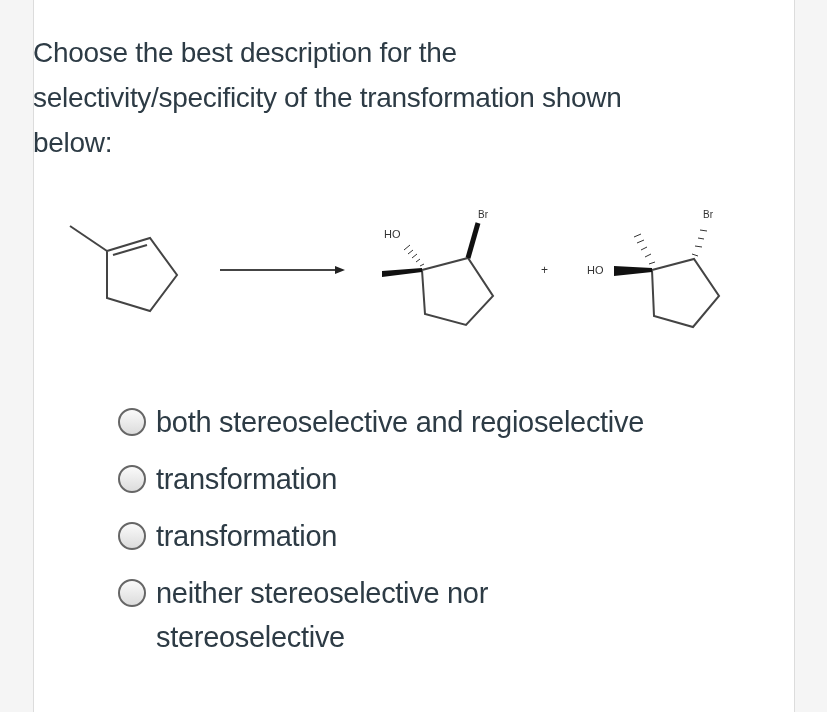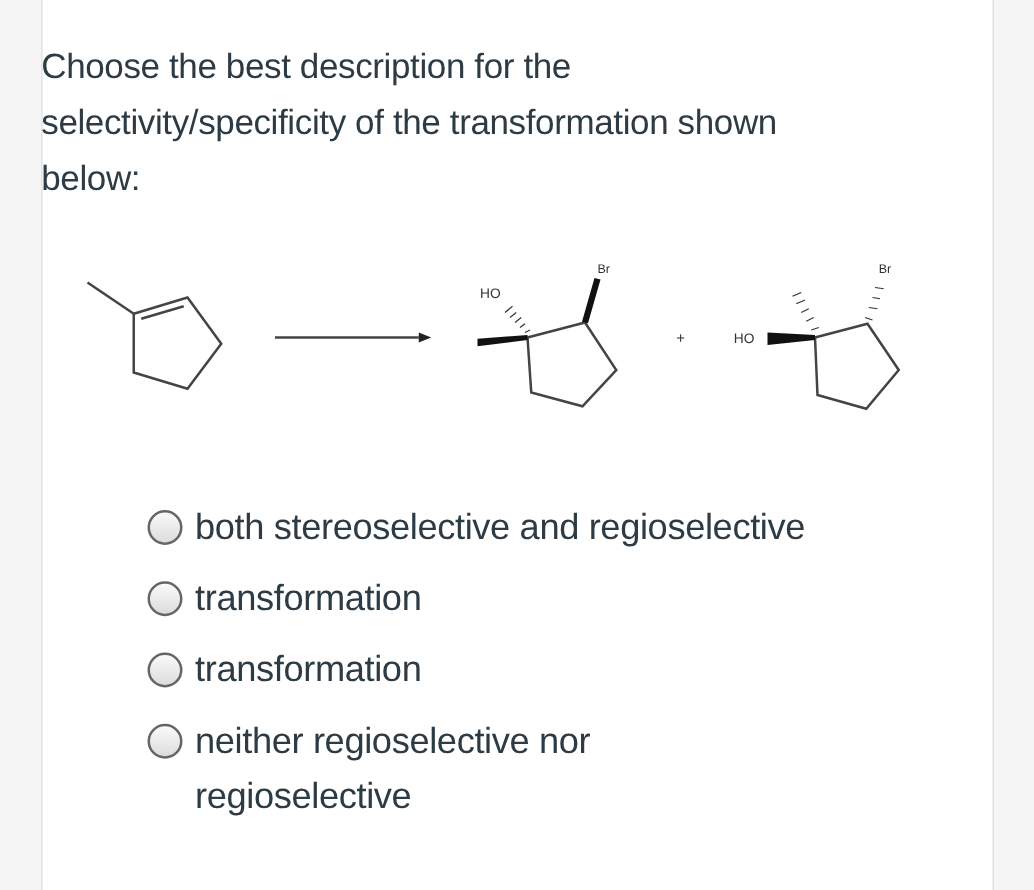--- a/index.html
+++ b/index.html
@@ -94,15 +94,15 @@
   <div class="answer">
     <span class="radio"></span>
     <span class="answer-label">transformation</span>
   </div>
   <div class="answer">
     <span class="radio"></span>
     <span class="answer-label">transformation</span>
   </div>
   <div class="answer multi">
     <span class="radio"></span>
-    <span class="answer-label">neither regioselective nor regioselective</span>
+    <span class="answer-label">neither stereoselective nor stereoselective</span>
   </div>
 </div>
 
 </body></html>

